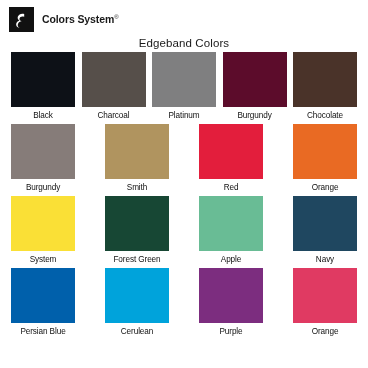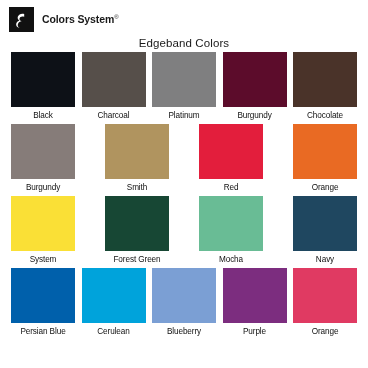--- a/index.html
+++ b/index.html
@@ -161,42 +161,38 @@
       <div class="cell">
         <span class="swatch" style="background:#fae036;"></span>
         <span class="swatch-label">System</span>
       </div>
       <div class="cell">
         <span class="swatch" style="background:#174734;"></span>
         <span class="swatch-label">Forest Green</span>
       </div>
       <div class="cell">
         <span class="swatch" style="background:#69bc95;"></span>
-        <span class="swatch-label">Mocha</span>
+        <span class="swatch-label">Apple</span>
       </div>
       <div class="cell">
         <span class="swatch" style="background:#1f4760;"></span>
         <span class="swatch-label">Navy</span>
       </div>
     </div>
 
     <div class="row">
       <div class="cell">
         <span class="swatch" style="background:#0060ab;"></span>
         <span class="swatch-label">Persian Blue</span>
       </div>
       <div class="cell">
         <span class="swatch" style="background:#00a3db;"></span>
         <span class="swatch-label">Cerulean</span>
       </div>
       <div class="cell">
-        <span class="swatch" style="background:#7b9fd4;"></span>
-        <span class="swatch-label">Blueberry</span>
-      </div>
-      <div class="cell">
         <span class="swatch" style="background:#7c2d7f;"></span>
         <span class="swatch-label">Purple</span>
       </div>
       <div class="cell">
         <span class="swatch" style="background:#e03a62;"></span>
         <span class="swatch-label">Orange</span>
       </div>
     </div>
 
   </div>

